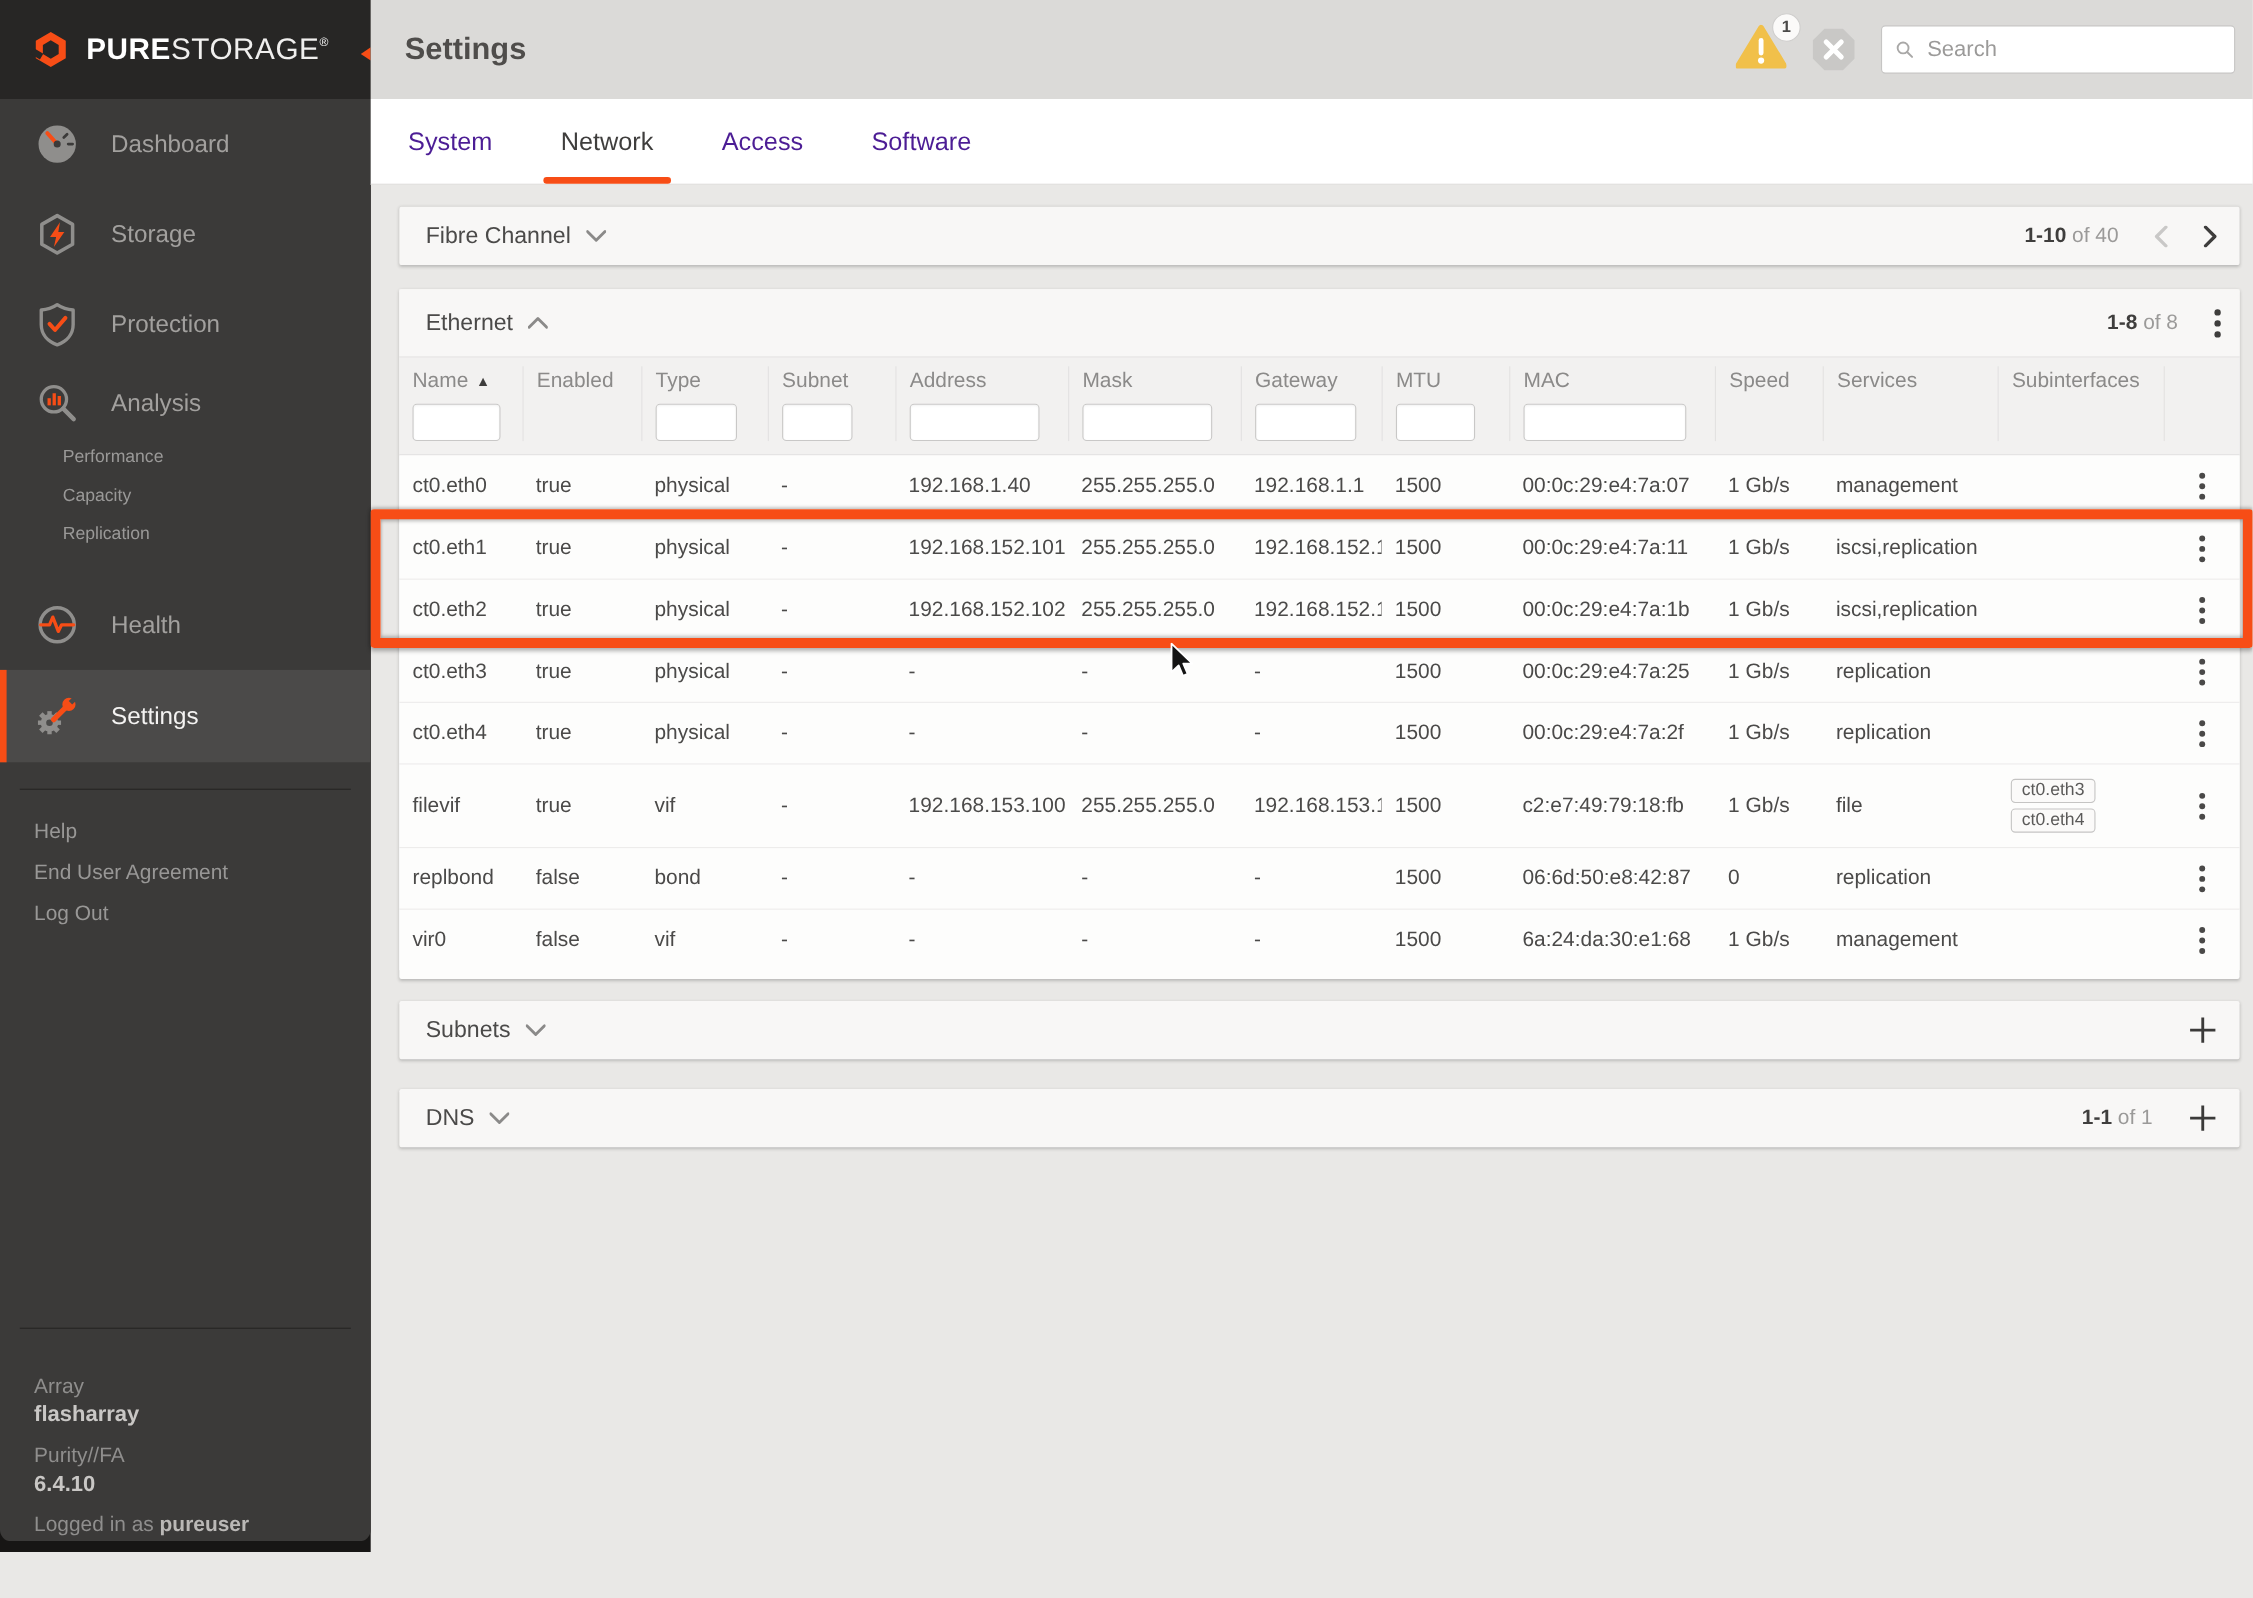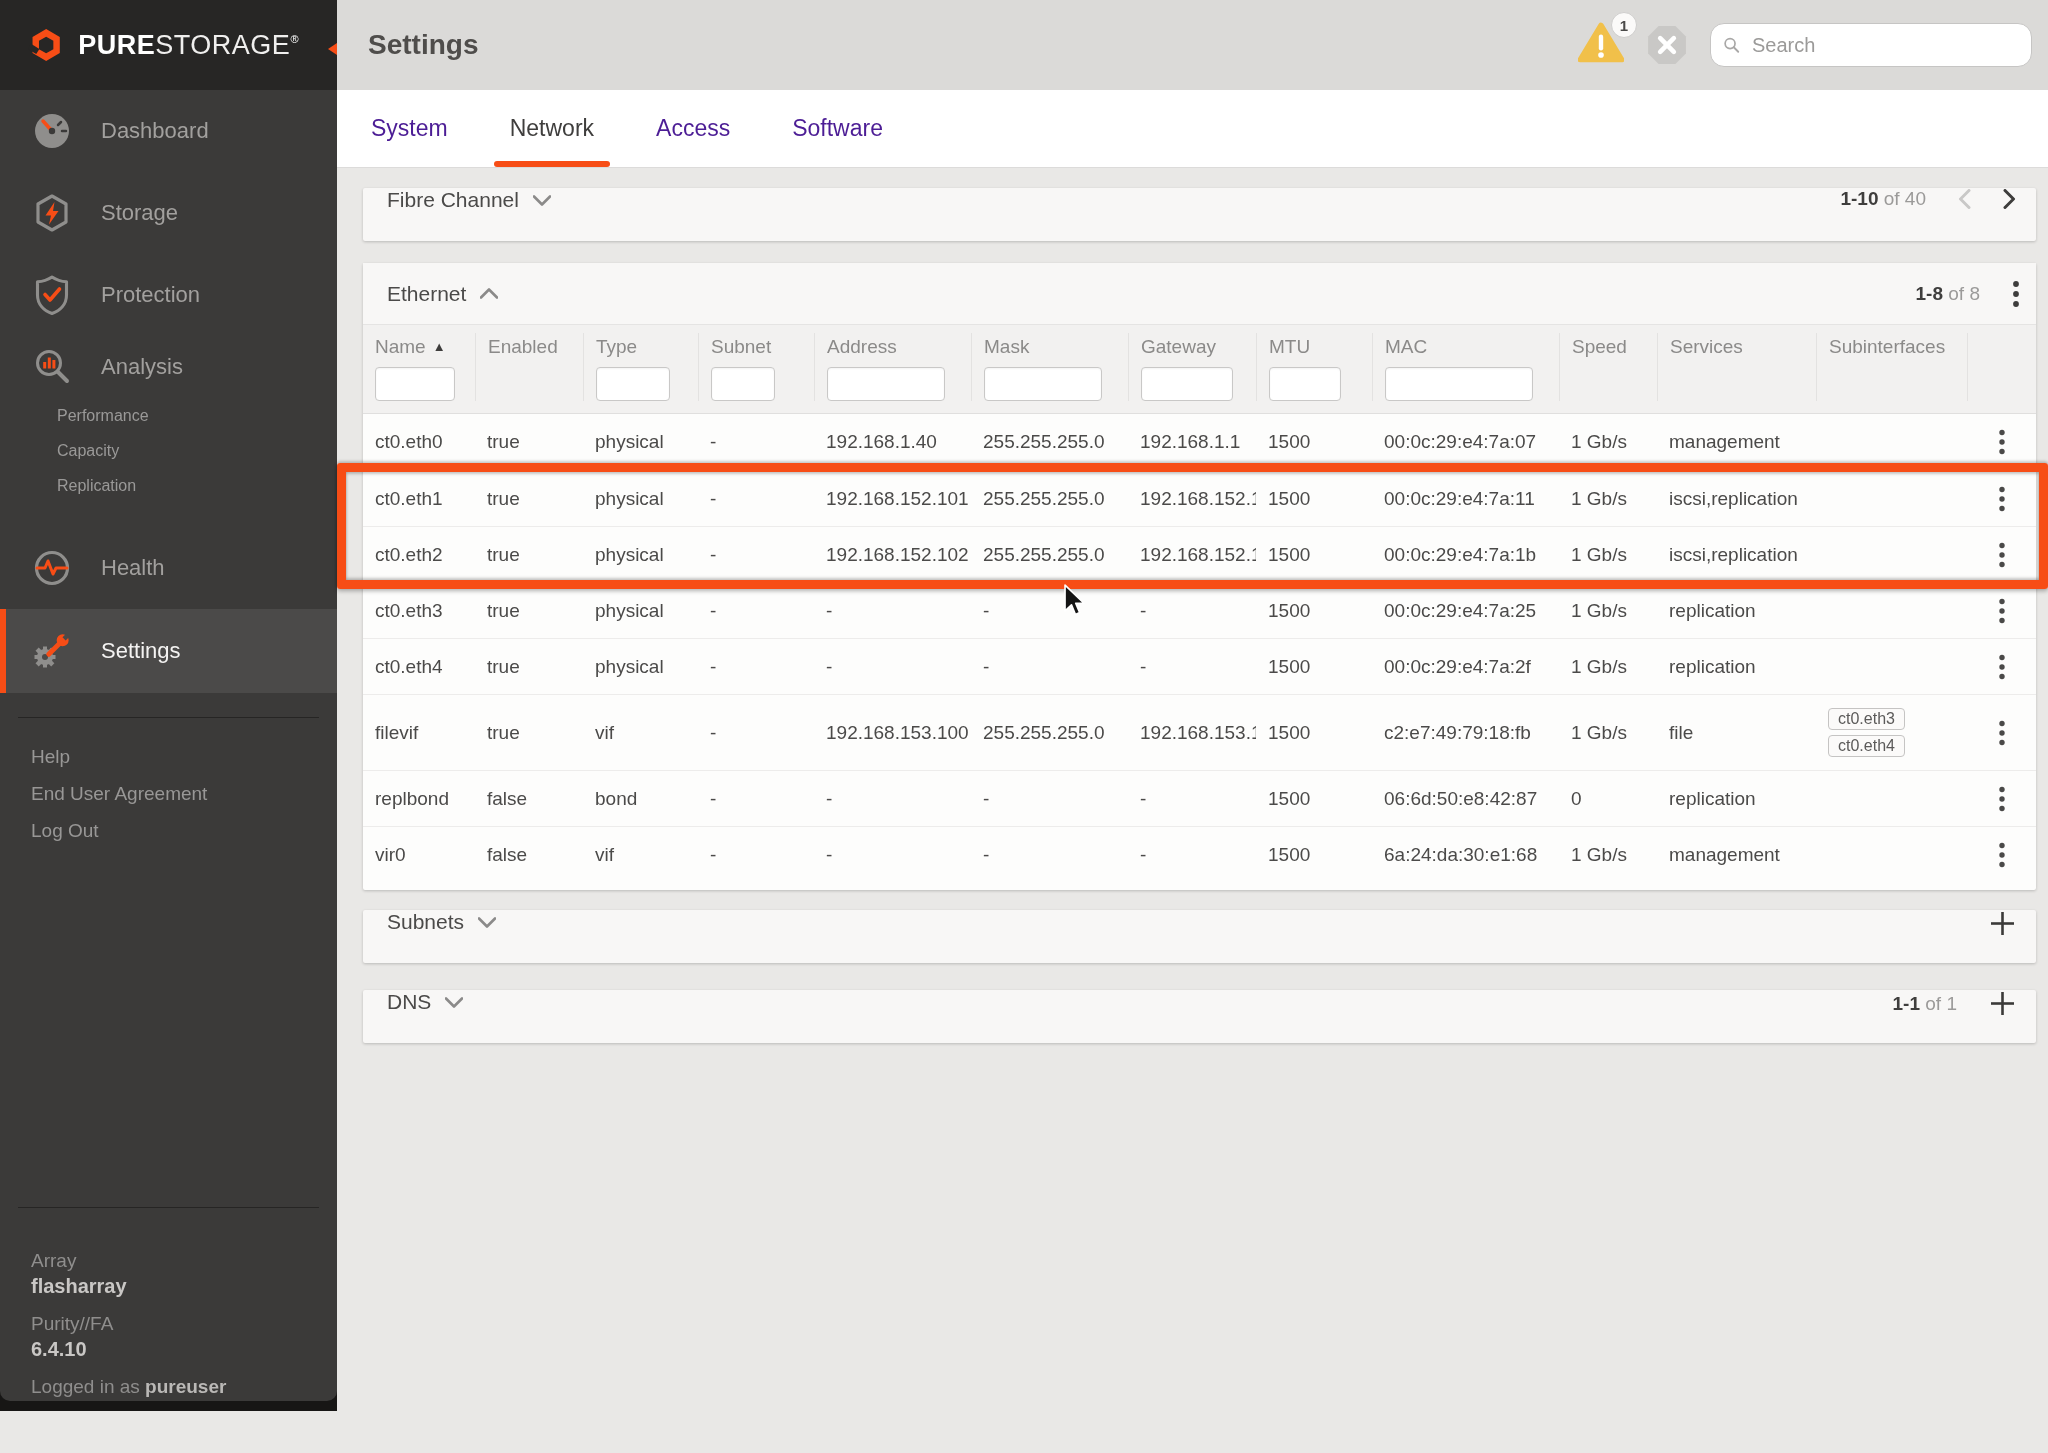--- a/index.html
+++ b/index.html
@@ -39,34 +39,34 @@
   
   .main{position:absolute;left:337px;top:0;right:0;bottom:0;}
   .topbar{height:90px;background:#dbdad8;display:flex;align-items:center;padding:0 16px 0 31px;}
   .topbar h1{margin:0;font-size:28px;color:#4f4d4b;font-weight:700;}
   .topbar-right{margin-left:auto;display:flex;align-items:center;gap:22px;}
   .alert-wrap{position:relative;cursor:pointer;}
   .alert-badge{position:absolute;top:-10px;right:-13px;width:26px;height:26px;border-radius:50%;
                background:#fbfaf9;border:1px solid #cfcecd;color:#4b4a49;font-size:15px;font-weight:700;
                display:flex;align-items:center;justify-content:center;}
   .icon-btn{display:flex;align-items:center;justify-content:center;cursor:pointer;background:none;border:none;padding:0;}
-  .searchbox{width:322px;height:44px;background:#fff;border:1px solid #c6c5c4;border-radius:14px;
+  .searchbox{width:322px;height:44px;background:#fff;border:1px solid #c6c5c4;border-radius:4px;
              display:flex;align-items:center;padding:0 12px;gap:10px;}
   .searchbox input{border:none;outline:none;flex:1;font-size:20px;color:#4b4a49;font-family:inherit;background:transparent;}
   .searchbox input::placeholder{color:#9b9a99;}
 
   .tabs{height:78px;background:#fff;display:flex;align-items:center;padding-left:28px;border-bottom:1px solid #dcdbda;}
   .tab{position:relative;height:100%;display:flex;align-items:center;padding:0 6px;margin-right:50px;
        font-size:23px;color:#4c1d95;cursor:pointer;}
   .tab.active{color:#3f3e3d;}
   .tab.active .tab-underline{position:absolute;left:-10px;right:-10px;bottom:0;height:6px;border-radius:3px;background:var(--accent);}
 
   .content{padding:20px 12px 0 26px;}
   .bar{height:53px;background:#f8f7f6;border-radius:2px;box-shadow:0 1px 3px rgba(0,0,0,.2);
-       display:flex;align-items:flex-start;padding:0 20px 0 24px;}
+       display:flex;align-items:center;padding:0 20px 0 24px;}
   .bar.subnets{margin-top:20px;}
   .bar.dns{margin-top:27px;}
   .bar-toggle{display:flex;align-items:center;gap:14px;cursor:pointer;}
   .bar-title{font-size:21px;color:#4b4a49;}
   .bar-right{margin-left:auto;display:flex;align-items:center;gap:32px;}
   .range{font-size:19px;color:#9b9a99;white-space:nowrap;}
   .range b{color:#3f3e3d;font-weight:700;}
 
   .panel{margin-top:22px;background:#fdfdfc;border-radius:2px;box-shadow:0 1px 3px rgba(0,0,0,.2);padding-bottom:8px;}
   .panel-head{height:61px;background:#f8f7f6;display:flex;align-items:center;padding:0 16px 0 24px;}

